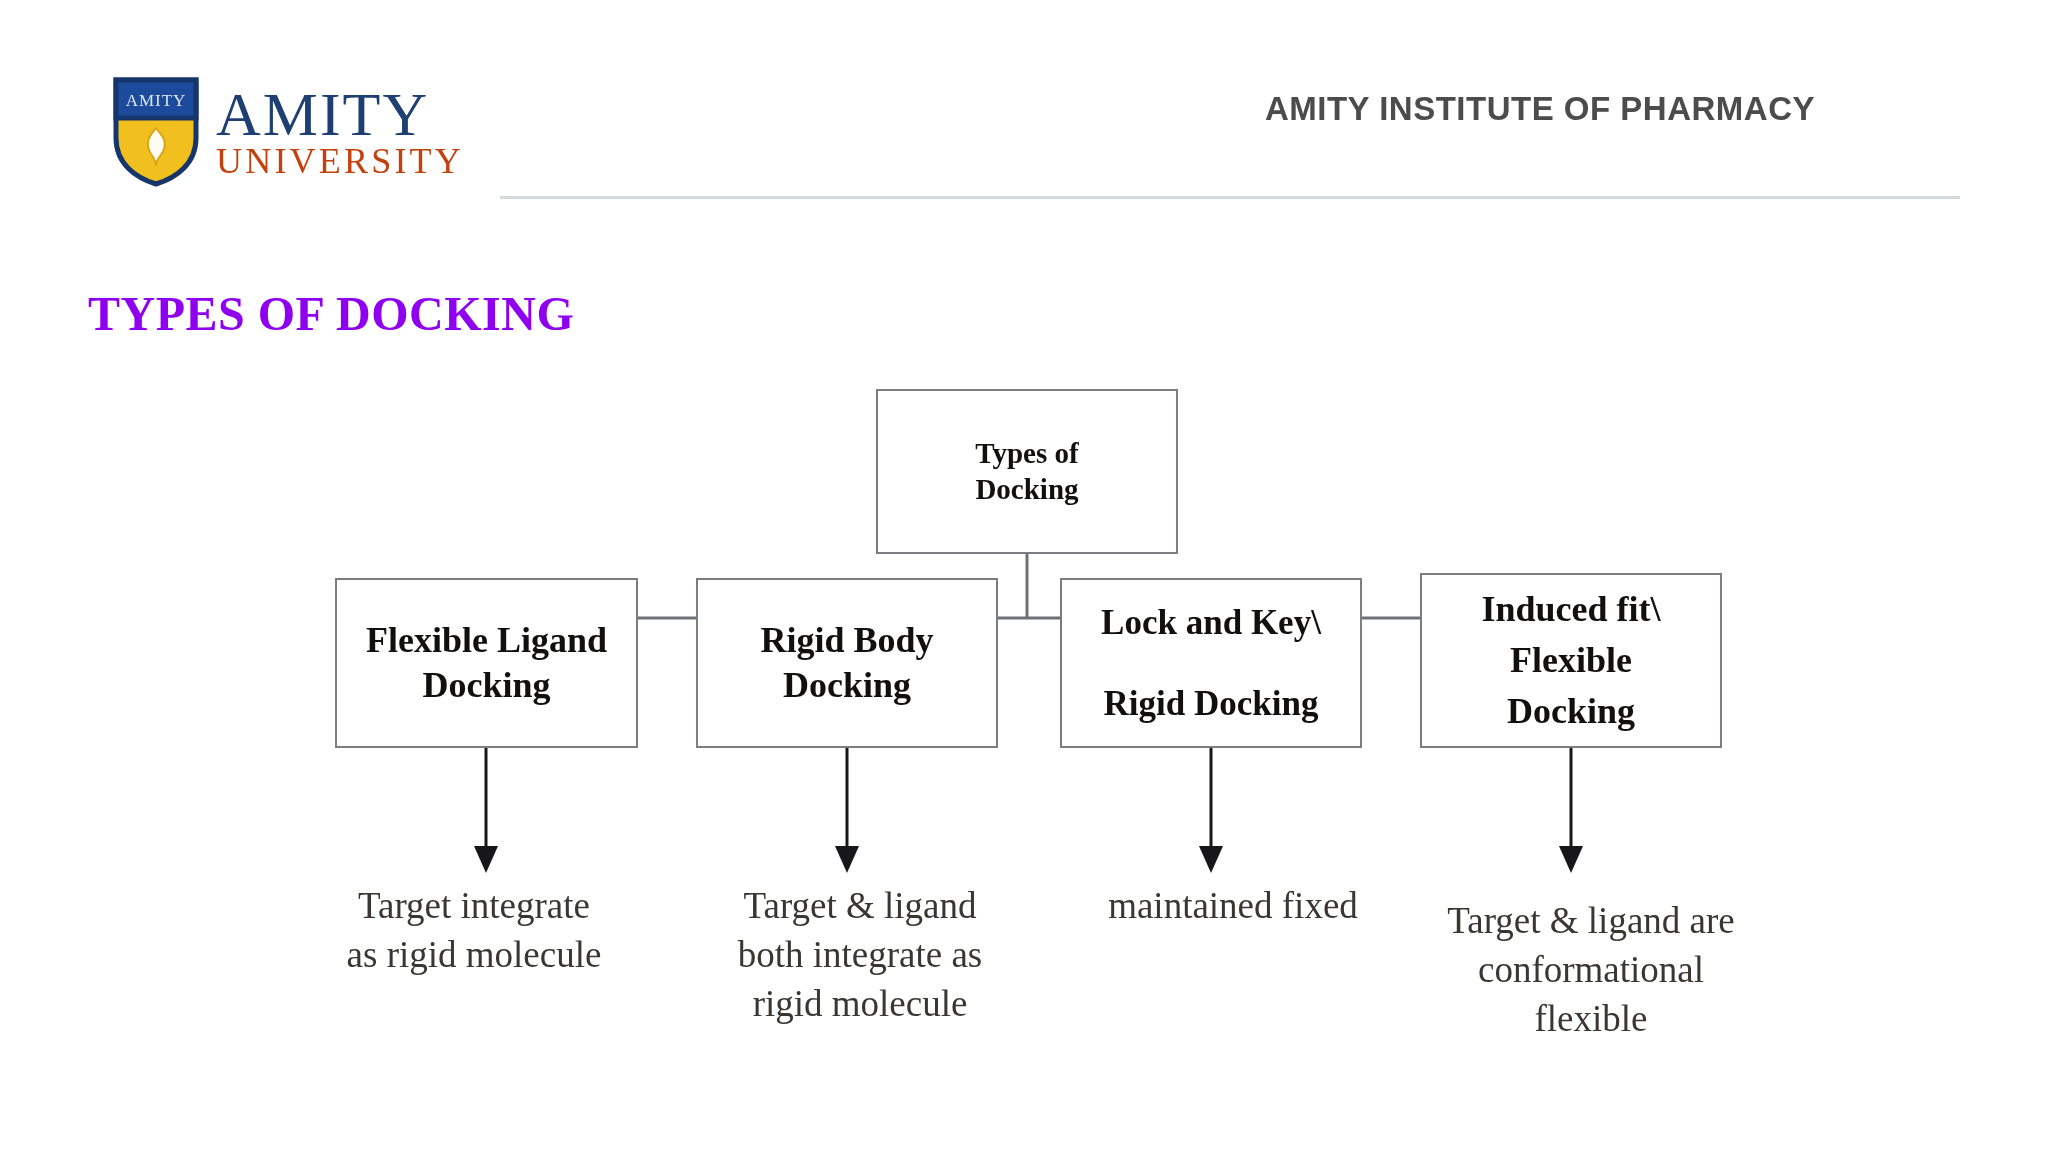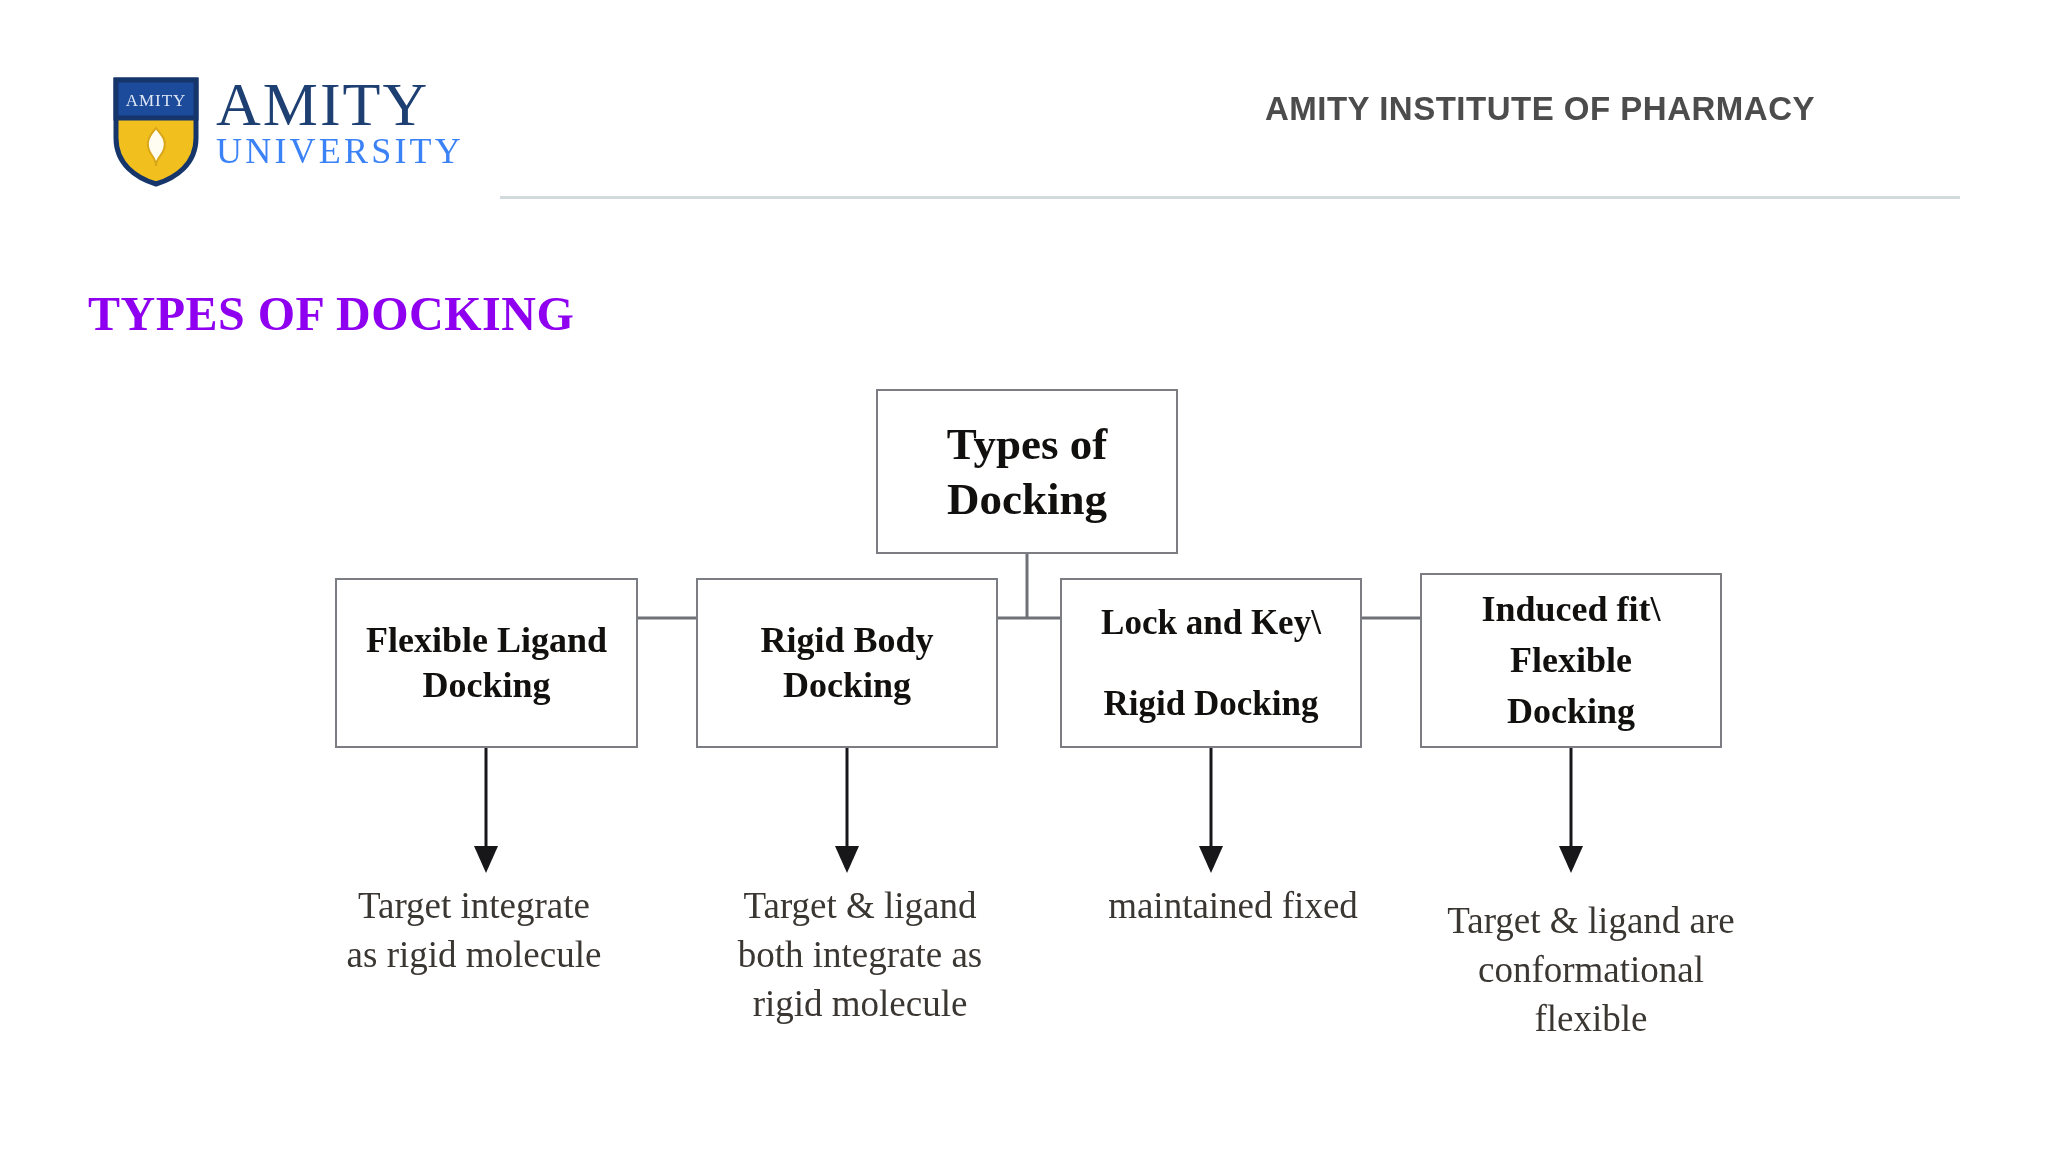--- a/index.html
+++ b/index.html
@@ -21,20 +21,21 @@
     position: absolute;
     left: 0; top: 0;
     width: 2048px;
     height: 215px;
   }
   #logo-block {
     position: absolute;
     left: 112px;
     top: 76px;
     display: flex;
+    align-items: center;
     gap: 16px;
   }
   #shield {
     position: relative;
     width: 88px;
     height: 112px;
   }
   #shield svg { display: block; }
   #wordmark {
     display: flex;
@@ -45,21 +46,21 @@
     font-family: "Liberation Serif", serif;
     font-size: 62px;
     letter-spacing: 2px;
     color: #1d3f72;
     font-weight: 400;
   }
   #wordmark .university {
     font-family: "Liberation Serif", serif;
     font-size: 36px;
     letter-spacing: 3.2px;
-    color: #3b82f6;
+    color: #c2410c;
     font-weight: 400;
     margin-top: 2px;
   }
   #institute-title {
     position: absolute;
     left: 1120px;
     top: 90px;
     width: 840px;
     text-align: center;
     font-family: "Liberation Sans", sans-serif;
@@ -112,21 +113,21 @@
     color: #12100e;
     text-align: center;
   }
   .node-box .line { display: block; white-space: nowrap; }
 
   #root-node {
     left: 876px;
     top: 29px;
     width: 302px;
     height: 165px;
-    font-size: 45px;
+    font-size: 29px;
     line-height: 1.22;
   }
 
   .child-node {
     top: 218px;
     font-size: 36px;
     line-height: 1.25;
   }
   .child-node.wide-text { font-size: 35px; gap: 37px; }
 

